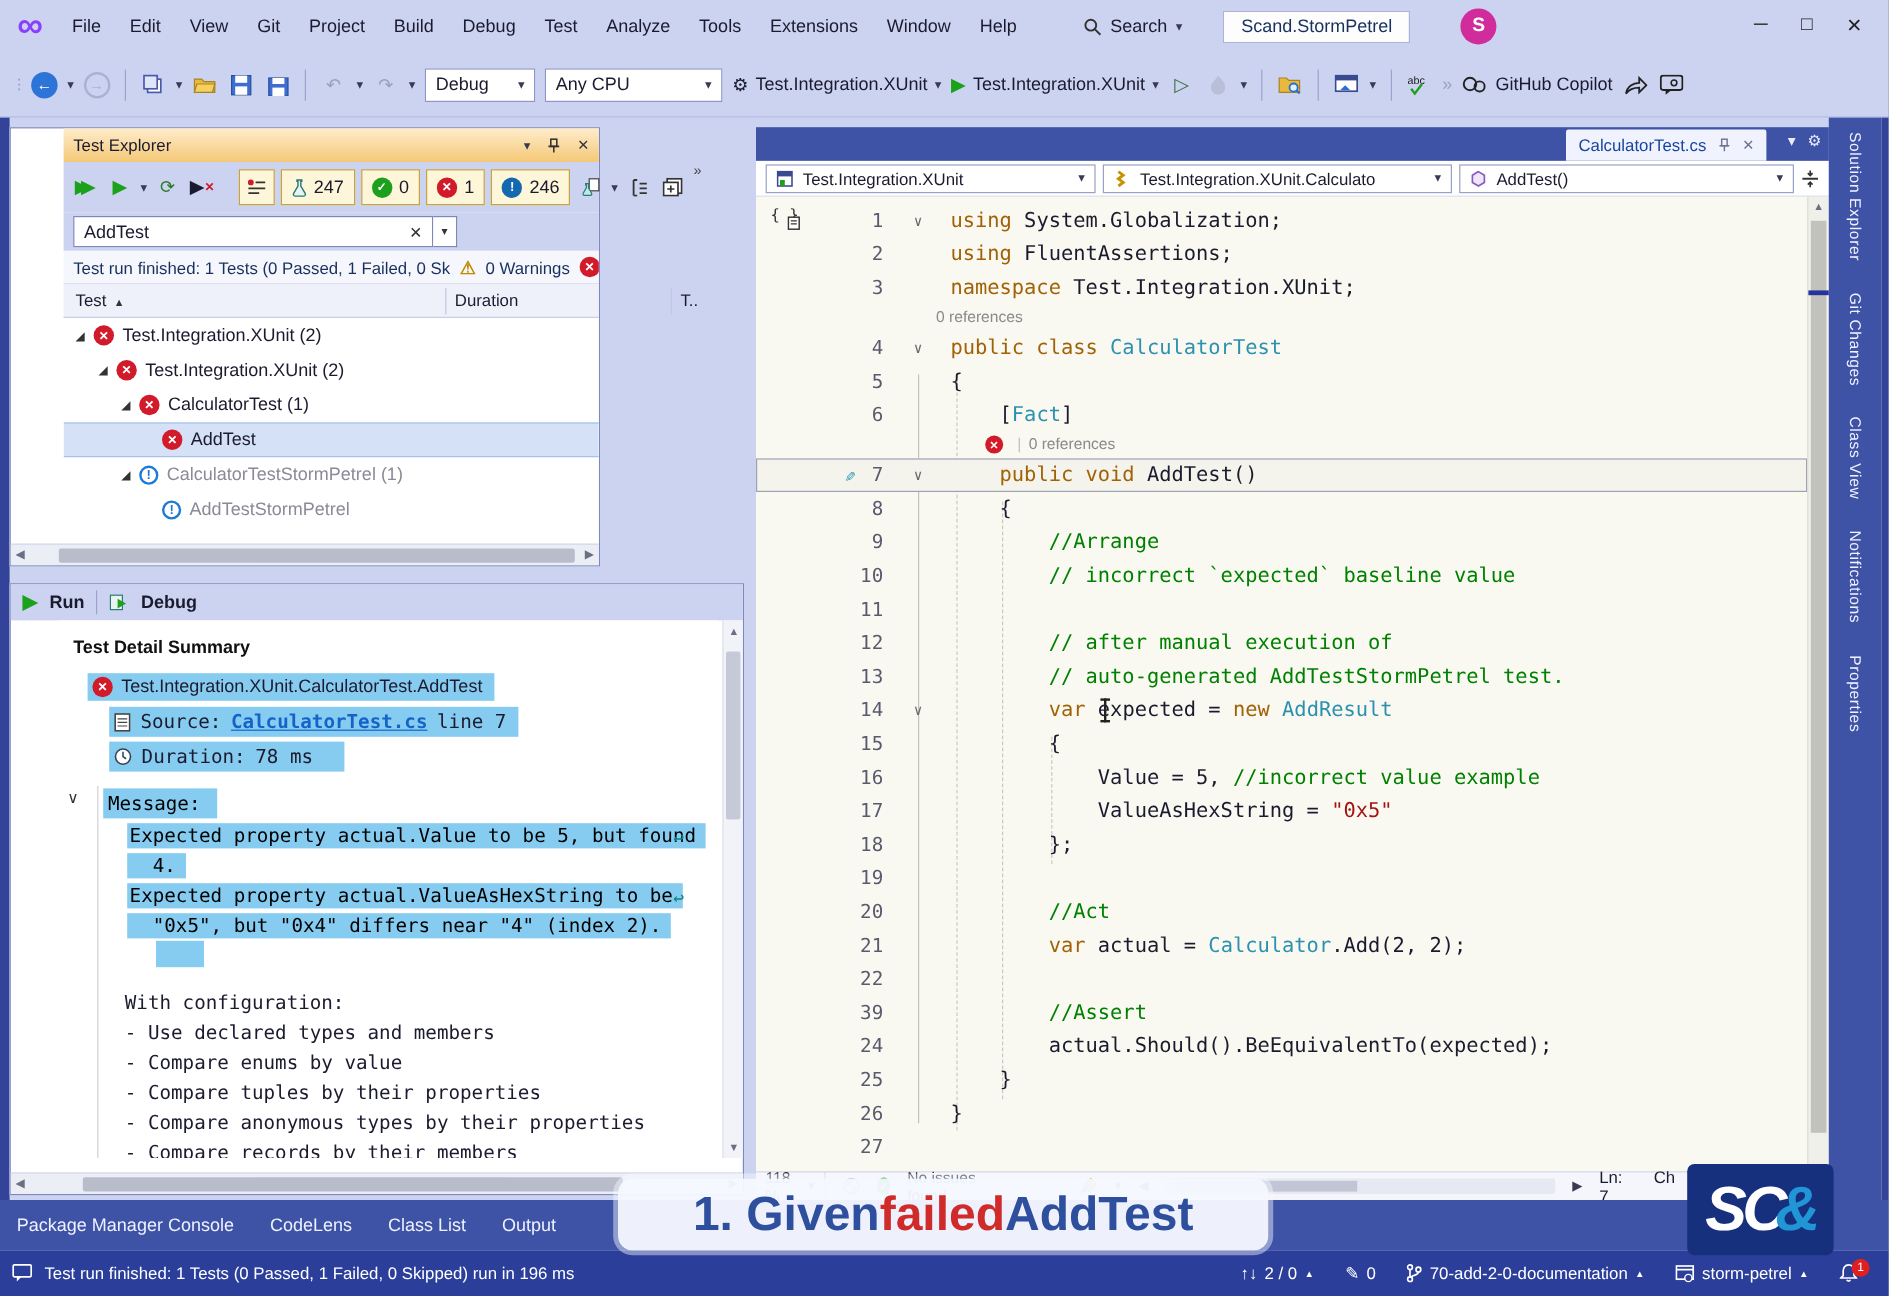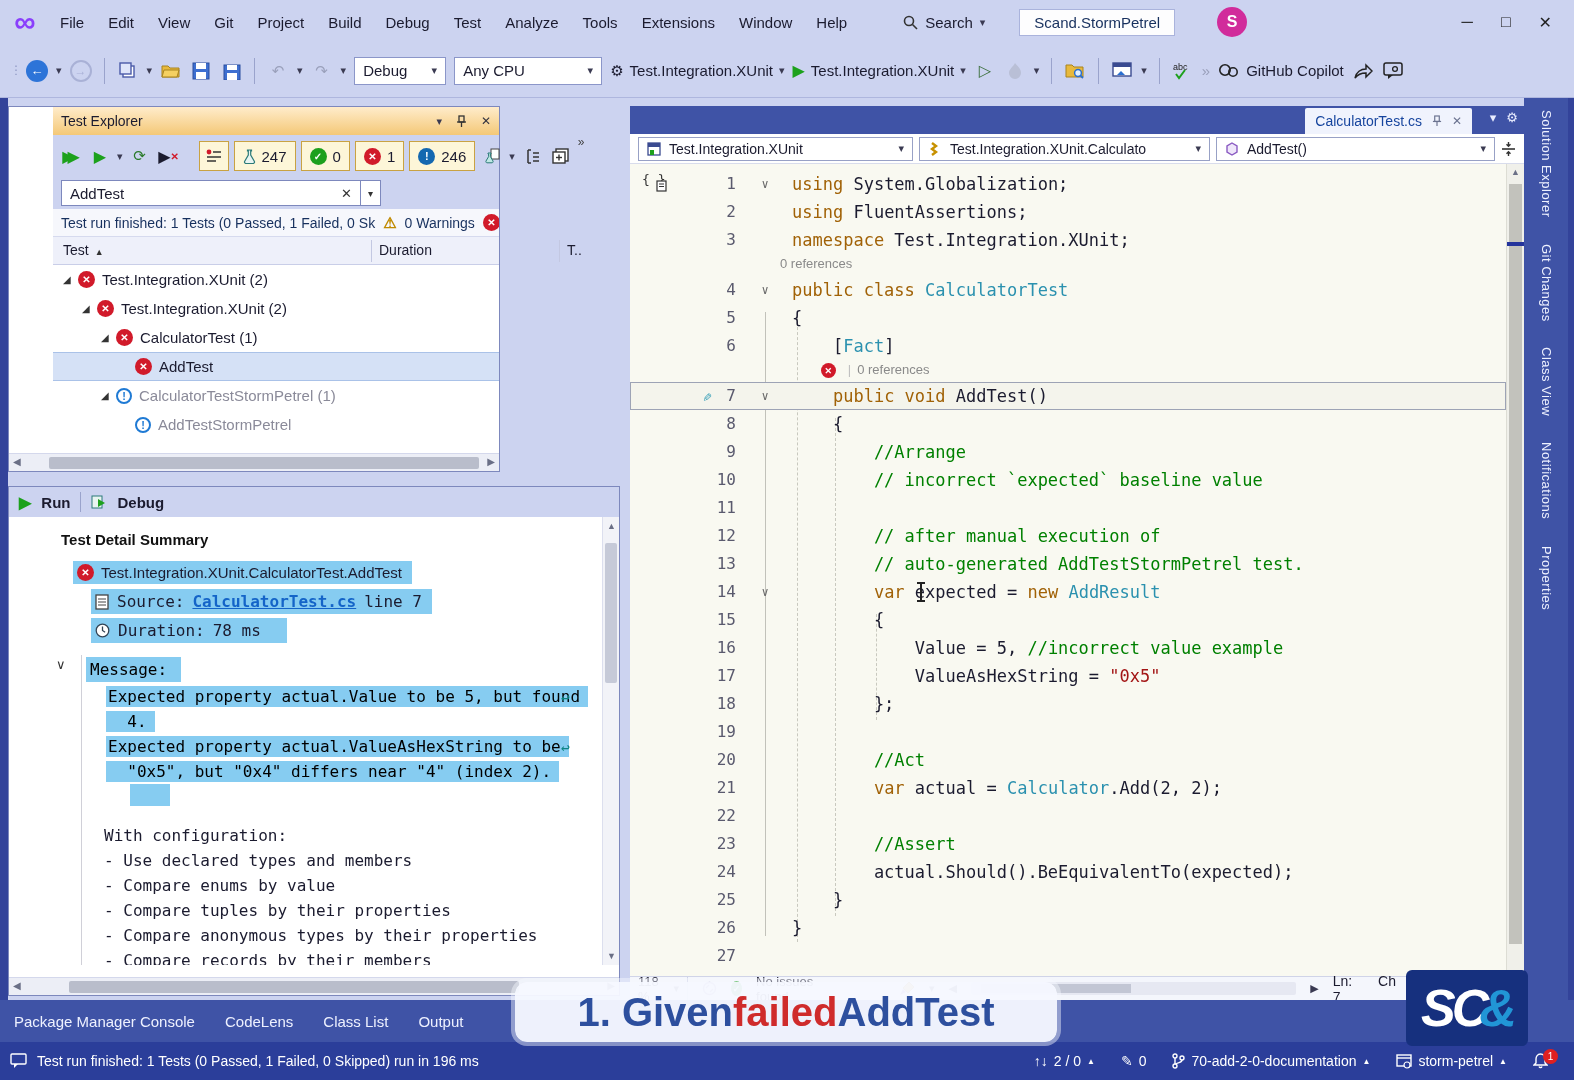--- a/index.html
+++ b/index.html
@@ -760,21 +760,21 @@
             <span class="gutter">21</span>
             <span class="fold"></span>
             <span class="ctext"><span class="c-pl">        </span><span class="c-kw">var</span><span class="c-pl"> actual = </span><span class="c-ty">Calculator</span><span class="c-pl">.Add(2, 2);</span></span>
           </div>
           <div class="code-row">
             <span class="gutter">22</span>
             <span class="fold"></span>
             <span class="ctext"></span>
           </div>
           <div class="code-row">
-            <span class="gutter">23</span>
+            <span class="gutter">39</span>
             <span class="fold"></span>
             <span class="ctext"><span class="c-cm">        //Assert</span></span>
           </div>
           <div class="code-row">
             <span class="gutter">24</span>
             <span class="fold"></span>
             <span class="ctext"><span class="c-pl">        actual.Should().BeEquivalentTo(expected);</span></span>
           </div>
           <div class="code-row">
             <span class="gutter">25</span>

